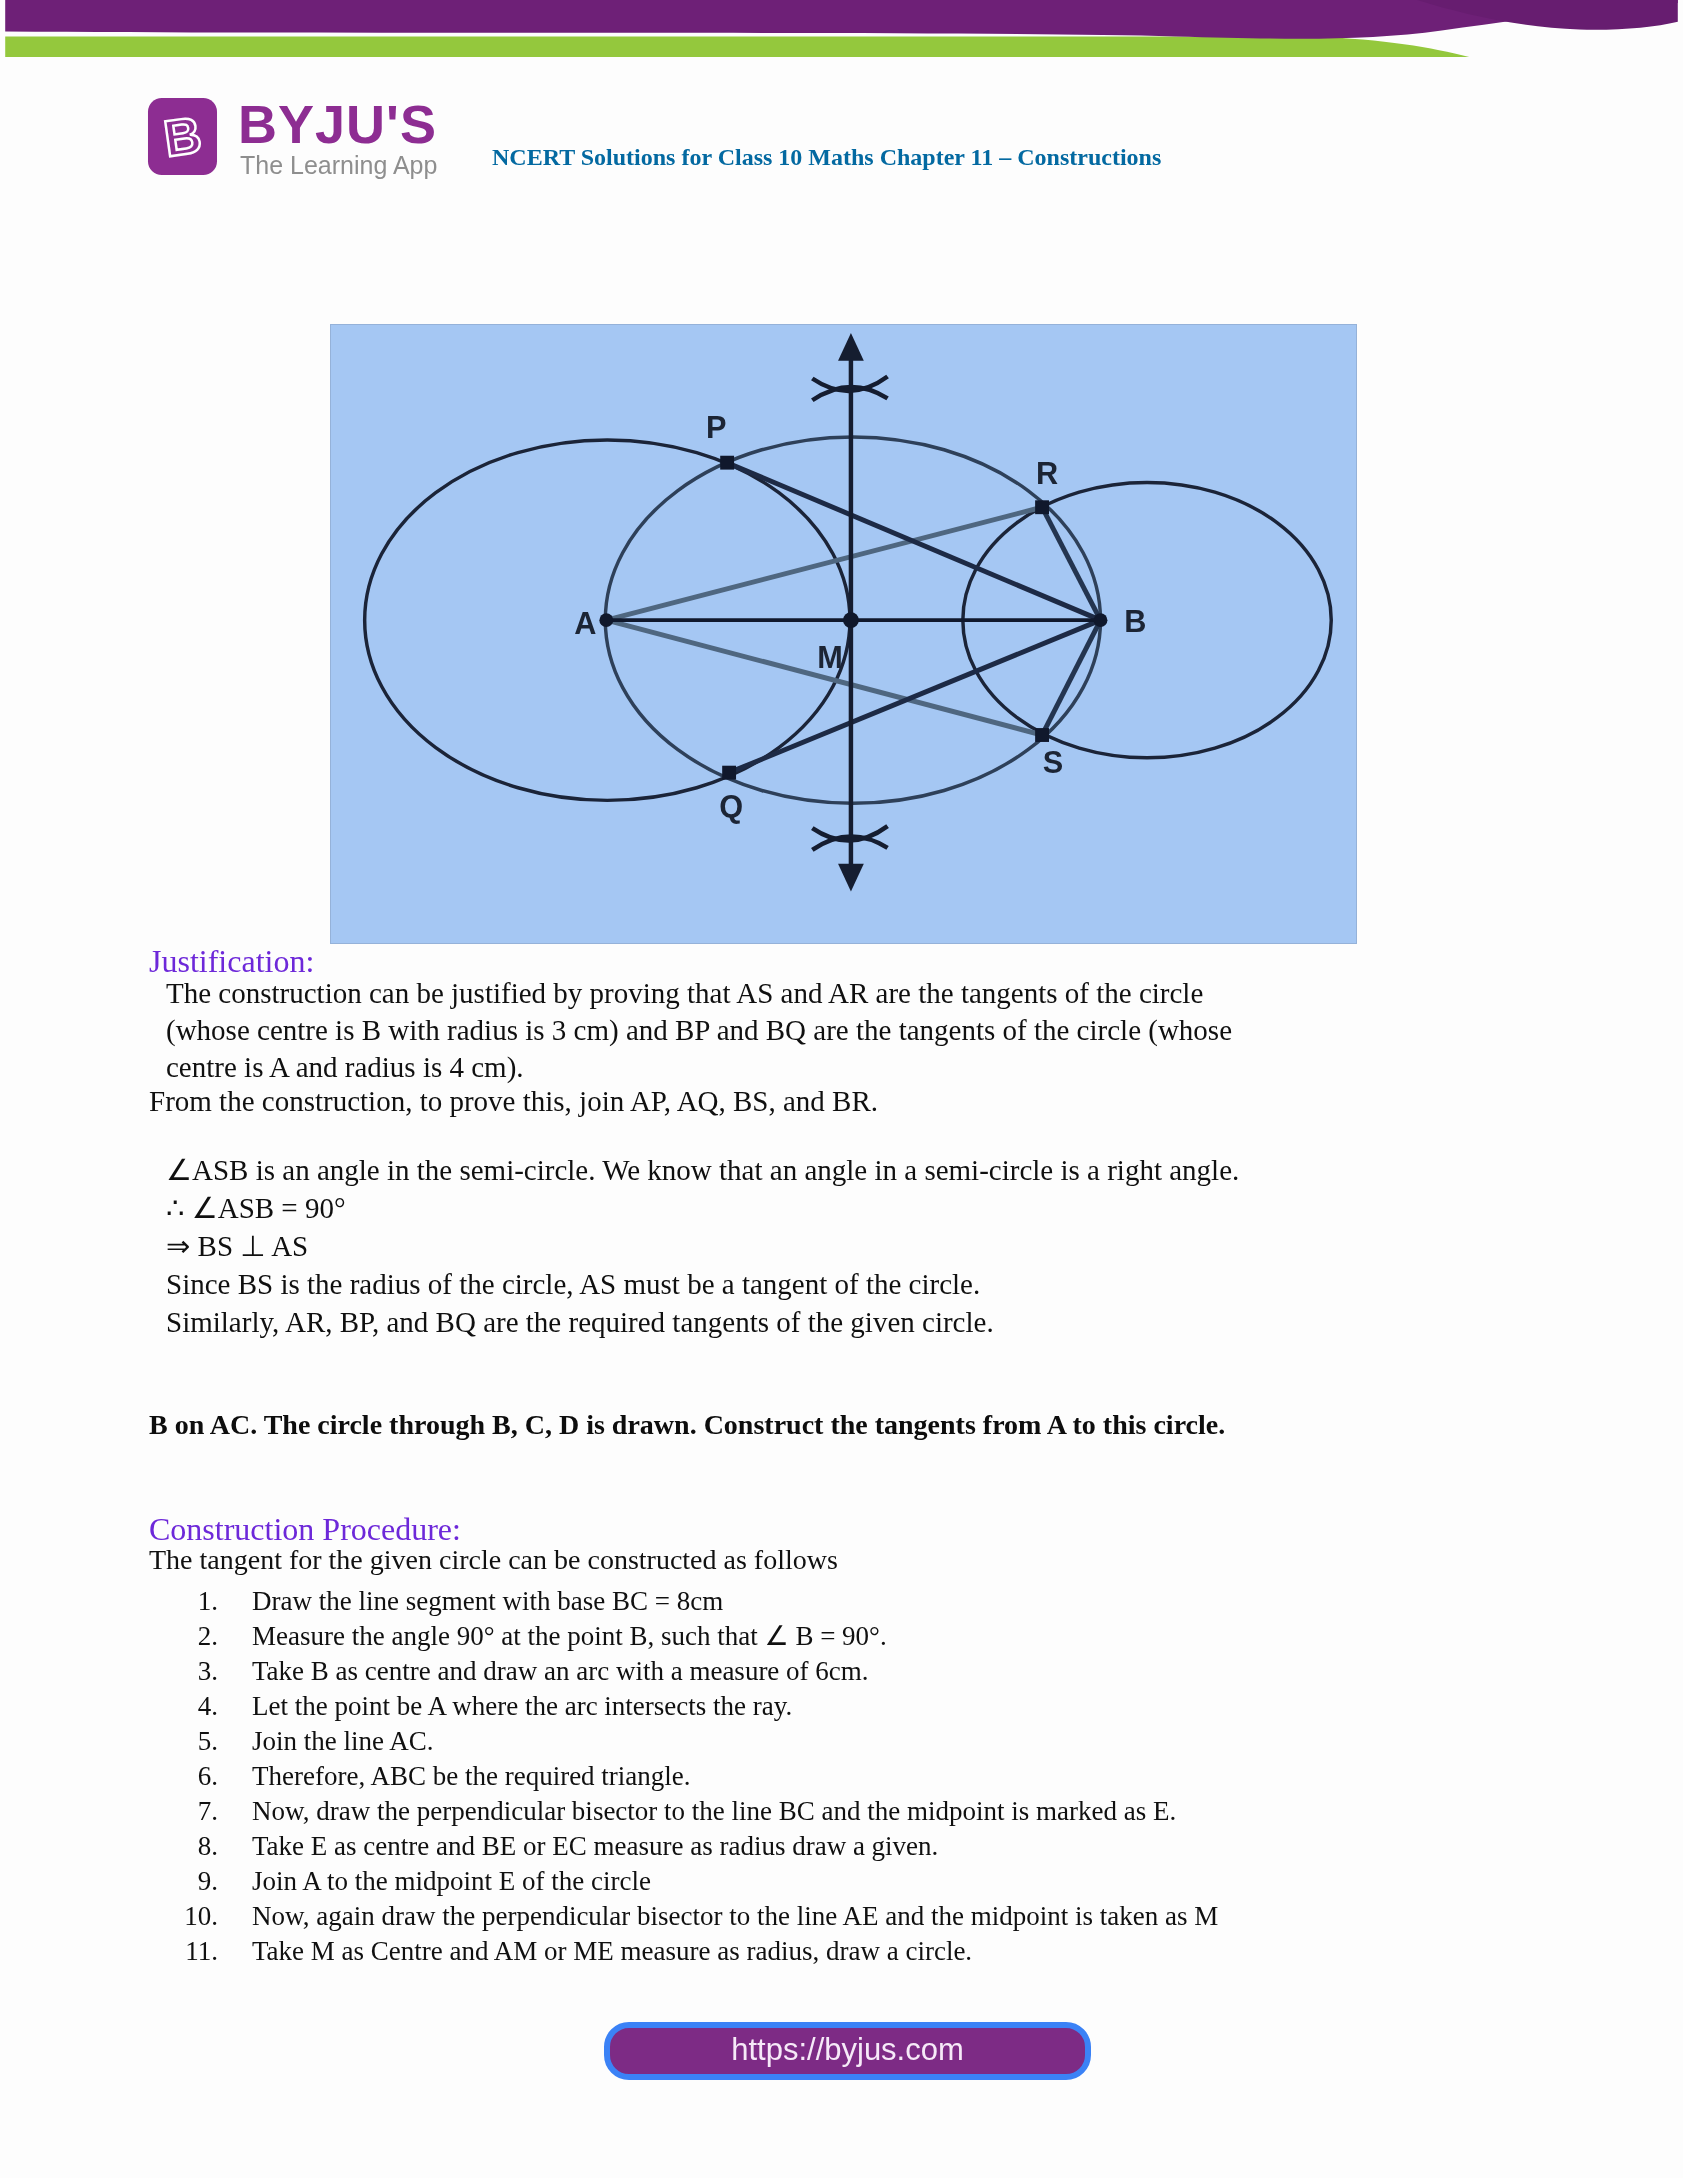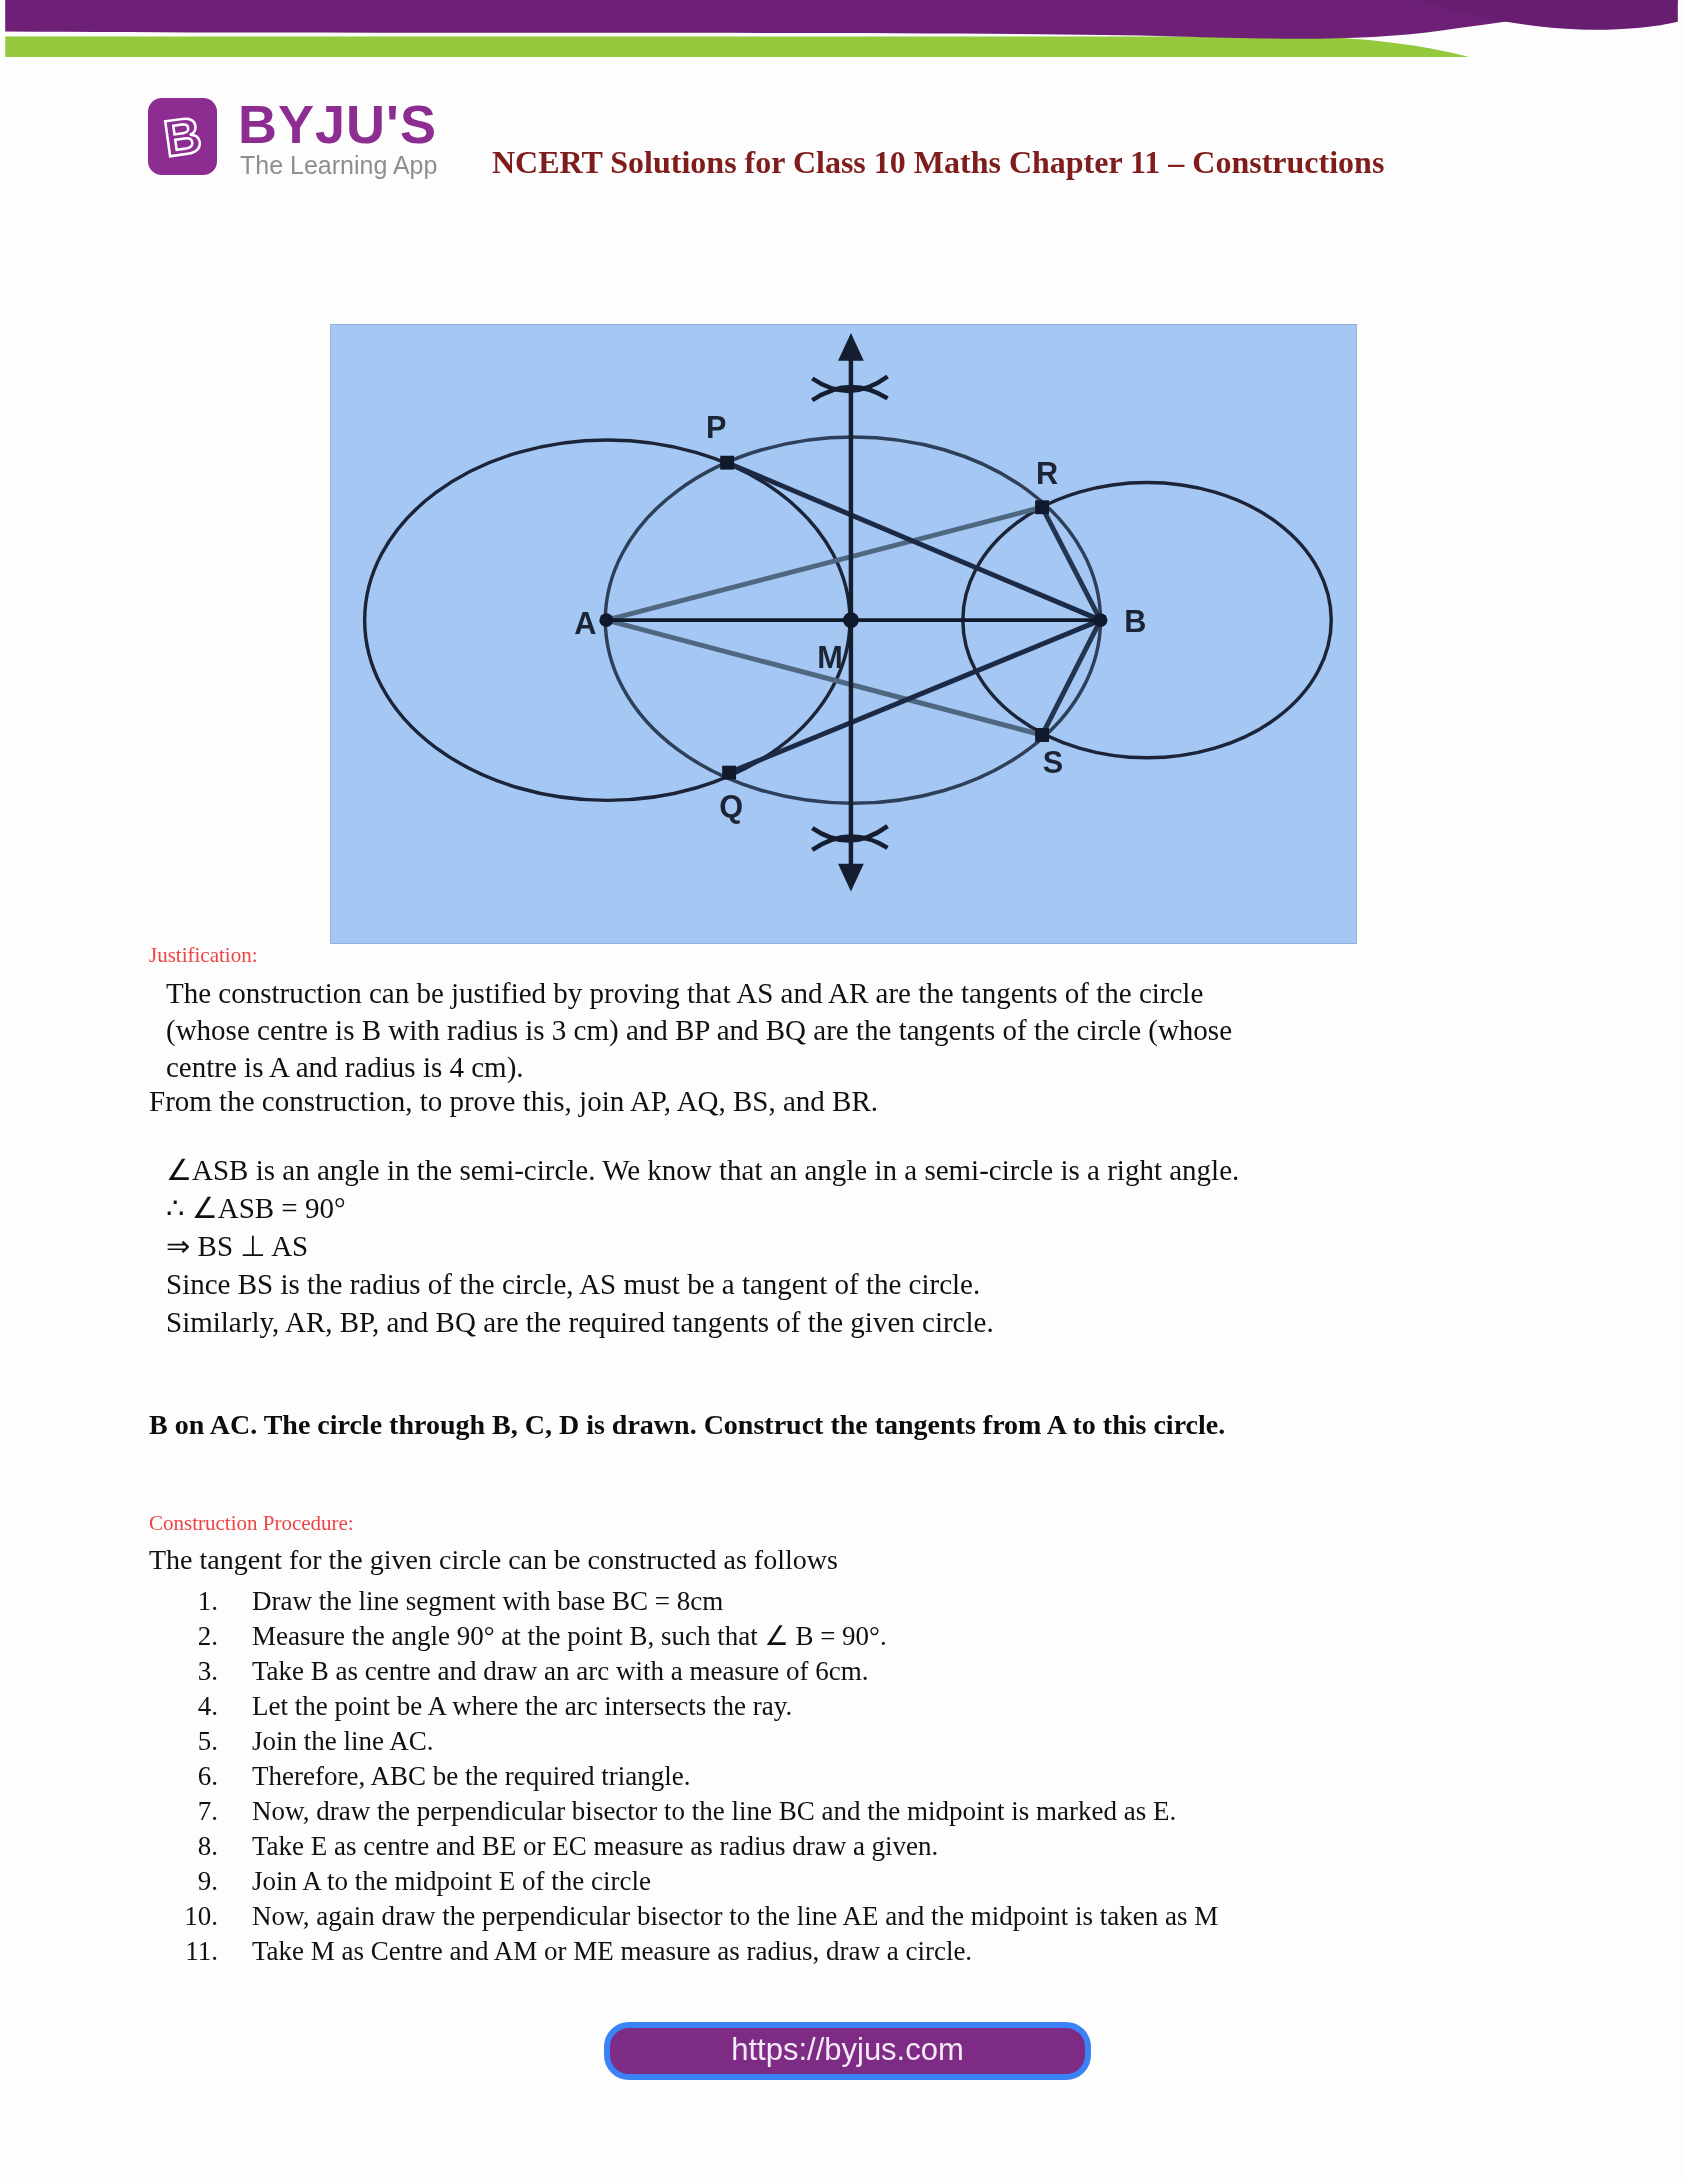--- a/index.html
+++ b/index.html
@@ -6,28 +6,28 @@
   body{background:#ffffff;font-family:"Liberation Serif", serif;}
   .page{position:relative;width:1683px;height:2178px;background:#fdfdfd;overflow:hidden;}
   .abs{position:absolute;}
   
   .banner{left:0;top:0;width:1683px;height:61px;}
   .logo-box{left:147px;top:97px;width:71px;height:79px;}
   .brand{left:238px;top:95px;font-family:"Liberation Sans",sans-serif;font-weight:bold;
          font-size:54px;line-height:59px;color:#8d2d92;letter-spacing:1px;}
   .tagline{left:240px;top:151px;font-family:"Liberation Sans",sans-serif;
            font-size:25px;color:#8e8e8e;}
-  .doc-title{left:492px;top:144px;font-size:32px;font-weight:bold;color:#7f1d1d;white-space:nowrap;}
+  .doc-title{left:492px;top:144px;font-size:24px;font-weight:bold;color:#0369a1;white-space:nowrap;}
   
   .diagram{left:330px;top:324px;width:1025px;height:618px;background:#a5c7f3;
            border:1px solid rgba(120,140,170,0.35);}
   .diagram svg{display:block;width:1025px;height:618px;}
   .dlabel{font-family:"Liberation Sans",sans-serif;font-size:31px;font-weight:600;fill:#1c2535;}
   
-  .green-head{font-size:21px;color:#ef4444;white-space:nowrap;}
+  .green-head{font-size:32px;color:#6d28d9;white-space:nowrap;}
   .body-line{font-size:29px;color:#101010;white-space:nowrap;}
   .para{line-height:37px;}
   .angle-block{line-height:38px;}
   .q6{font-weight:bold;font-size:28px;line-height:40px;color:#0d0d0d;white-space:nowrap;}
   .steps{left:149px;top:1584px;margin:0;padding:0;list-style:none;}
   .steps li{display:flex;line-height:35px;font-size:27px;color:#101010;white-space:nowrap;}
   .steps .num{display:inline-block;width:69px;text-align:right;}
   .steps .txt{margin-left:34px;}
   
   .pill{left:604px;top:2022px;width:475px;height:46px;background:#7d2b85;

